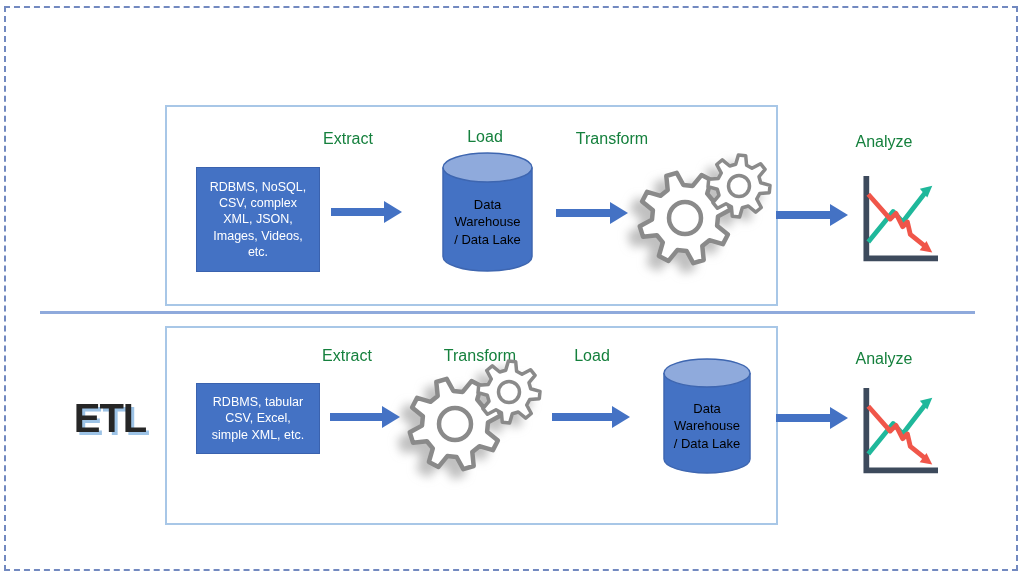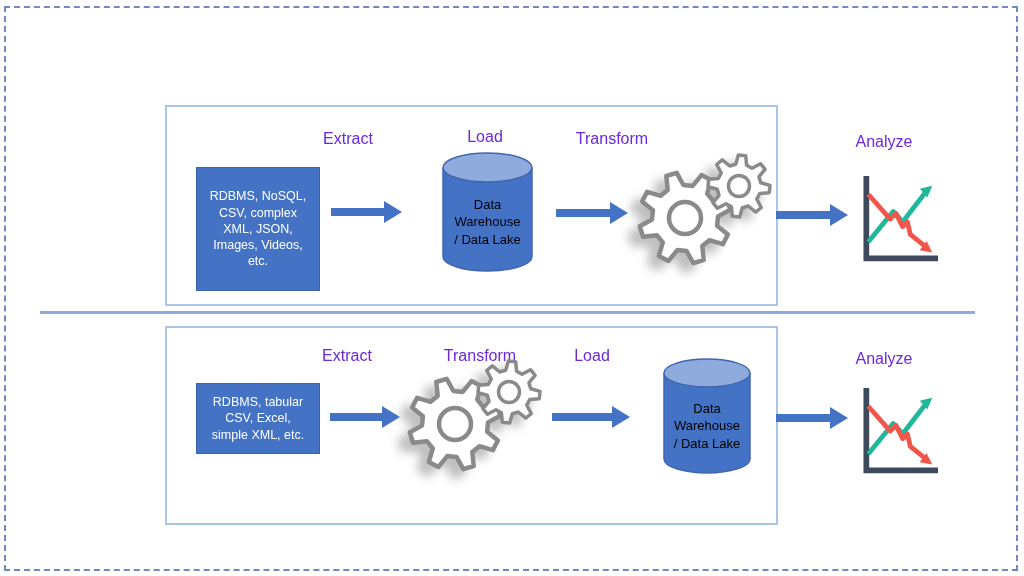--- a/index.html
+++ b/index.html
@@ -24,21 +24,21 @@
   .panel{
     position:absolute;left:165px;width:609px;
     border:2px solid #a8c7e7;background:transparent;
   }
   .divider{
     position:absolute;left:40px;top:311px;width:935px;height:3px;
     background:#8faadc;
   }
   .stage-label{
     position:absolute;width:140px;text-align:center;
-    font-size:16px;color:#6d28d9;
+    font-size:16px;color:#15803d;
   }
   .source-box{
     position:absolute;width:124px;background:#4472c4;border:1px solid #3a62ae;
     color:#fff;font-size:12.5px;line-height:1.3;display:flex;
     align-items:center;justify-content:center;text-align:center;
     white-space:pre-line;box-sizing:border-box;padding:4px;
   }
   .arrow{position:absolute;display:flex;align-items:center;height:22px;z-index:5;}
   .arrow .shaft{height:8px;background:#4472c4;flex:1;}
   .arrow .head{
@@ -86,21 +86,21 @@
   <div class="outer-border"></div>
 
 
   <div class="panel" style="top:105px;height:197px;"></div>
 
   <div class="stage-label" style="left:278px;top:130px;">Extract</div>
   <div class="stage-label" style="left:415px;top:128px;">Load</div>
   <div class="stage-label" style="left:542px;top:130px;">Transform</div>
   <div class="stage-label" style="left:814px;top:133px;">Analyze</div>
 
-  <div class="source-box" style="left:196px;top:167px;height:124px;">RDBMS, NoSQL,
+  <div class="source-box" style="left:196px;top:167px;height:105px;">RDBMS, NoSQL,
 CSV, complex
 XML, JSON,
 Images, Videos,
 etc.</div>
 
   <div class="arrow" style="left:331px;top:201px;width:71px;">
     <div class="shaft"></div>
     <div class="head"></div>
   </div>
 
@@ -127,20 +127,21 @@
     <div class="head"></div>
   </div>
 
   <svg class="chart-icon" style="left:852px;top:172px;" width="86" height="98" viewBox="0 0 90 100">
     <use href="#chart-icon-shape"></use>
   </svg>
 
   <div class="divider"></div>
 
   <div class="panel" style="top:326px;height:195px;"></div>
+  <div class="row-label" style="top:396px;">ETL</div>
 
   <div class="stage-label" style="left:277px;top:347px;">Extract</div>
   <div class="stage-label" style="left:410px;top:347px;">Transform</div>
   <div class="stage-label" style="left:522px;top:347px;">Load</div>
   <div class="stage-label" style="left:814px;top:350px;">Analyze</div>
 
   <div class="source-box" style="left:196px;top:383px;height:71px;">RDBMS, tabular
 CSV, Excel,
 simple XML, etc.</div>
 

